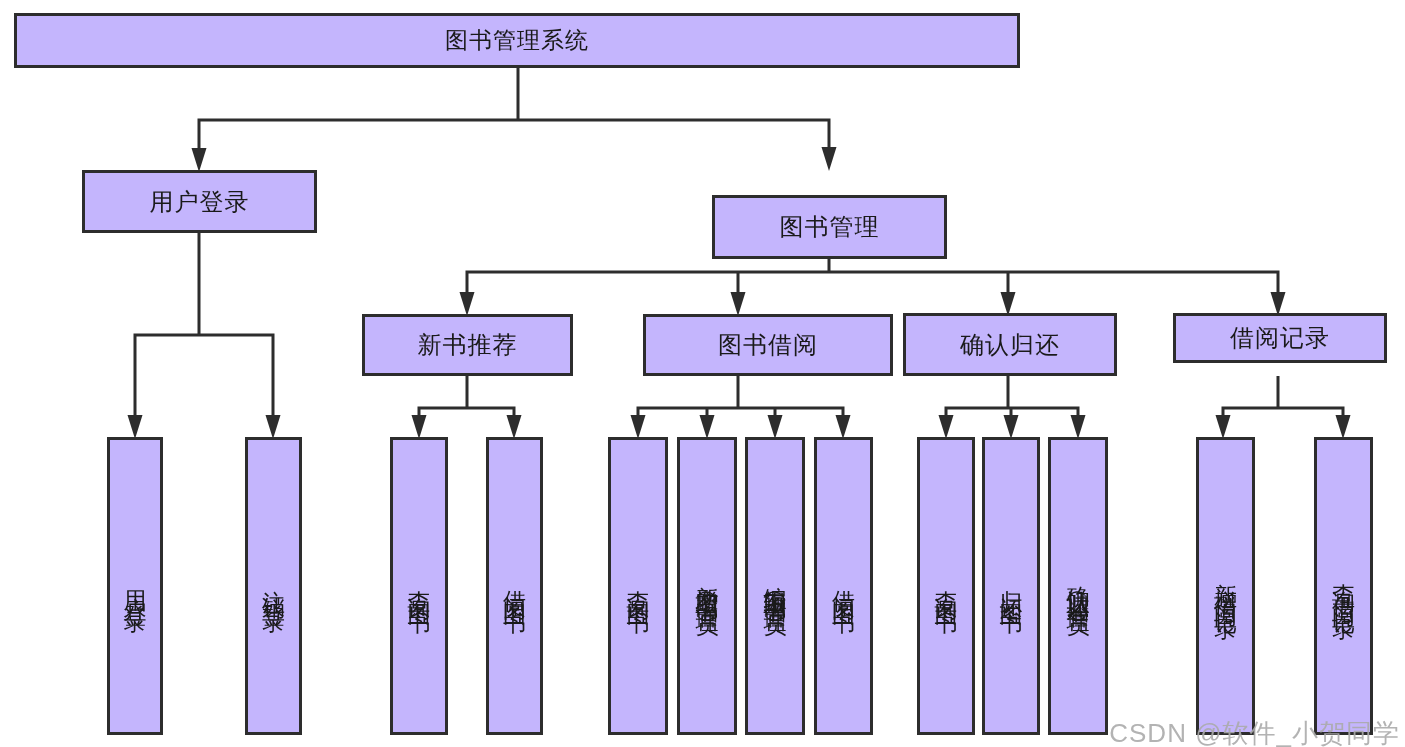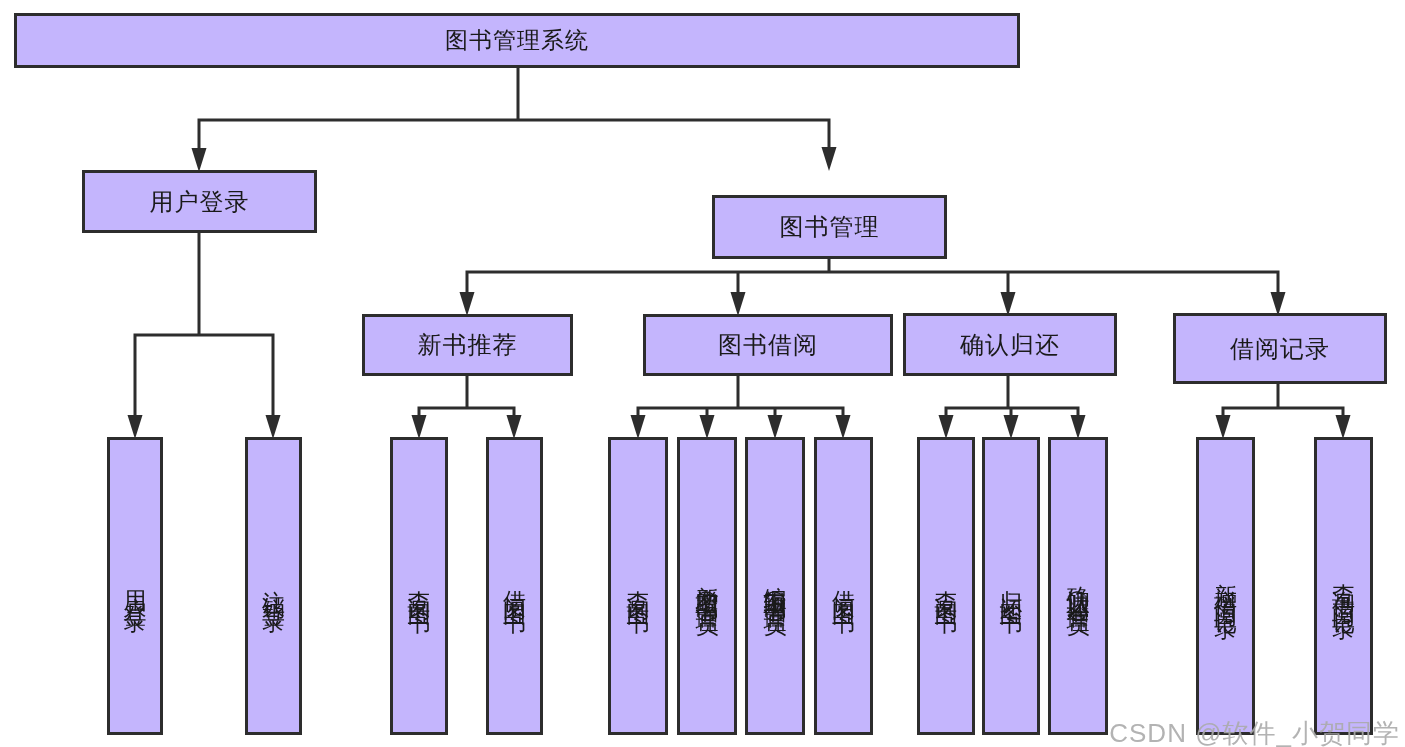--- a/index.html
+++ b/index.html
@@ -24,21 +24,21 @@
   .v.long{letter-spacing:4px;}
   
   #root{left:14px;top:13px;width:1006px;height:55px;}
   
   #l2-login{left:82px;top:170px;width:235px;height:63px;}
   #l2-mgmt{left:712px;top:169px;width:235px;height:64px;margin-top:26px;}
   
   #l3-new{left:362px;top:314px;width:211px;height:62px;}
   #l3-borrow{left:630px;top:314px;width:250px;height:62px;margin-left:13px;}
   #l3-current{left:903px;top:313px;width:214px;height:63px;}
-  #l3-records{left:1173px;top:313px;width:214px;height:71px;}
+  #l3-records{left:1173px;top:313px;width:214px;height:50px;}
   
   .leaf{top:437px;height:298px;}
   #lf-a1{left:107px;width:56px;}
   #lf-a2{left:245px;width:57px;}
   #lf-b1{left:390px;width:58px;}
   #lf-b2{left:486px;width:57px;}
   #lf-c1{left:608px;width:60px;}
   #lf-c2{left:677px;width:60px;}
   #lf-c3{left:745px;width:60px;}
   #lf-c4{left:814px;width:59px;}

